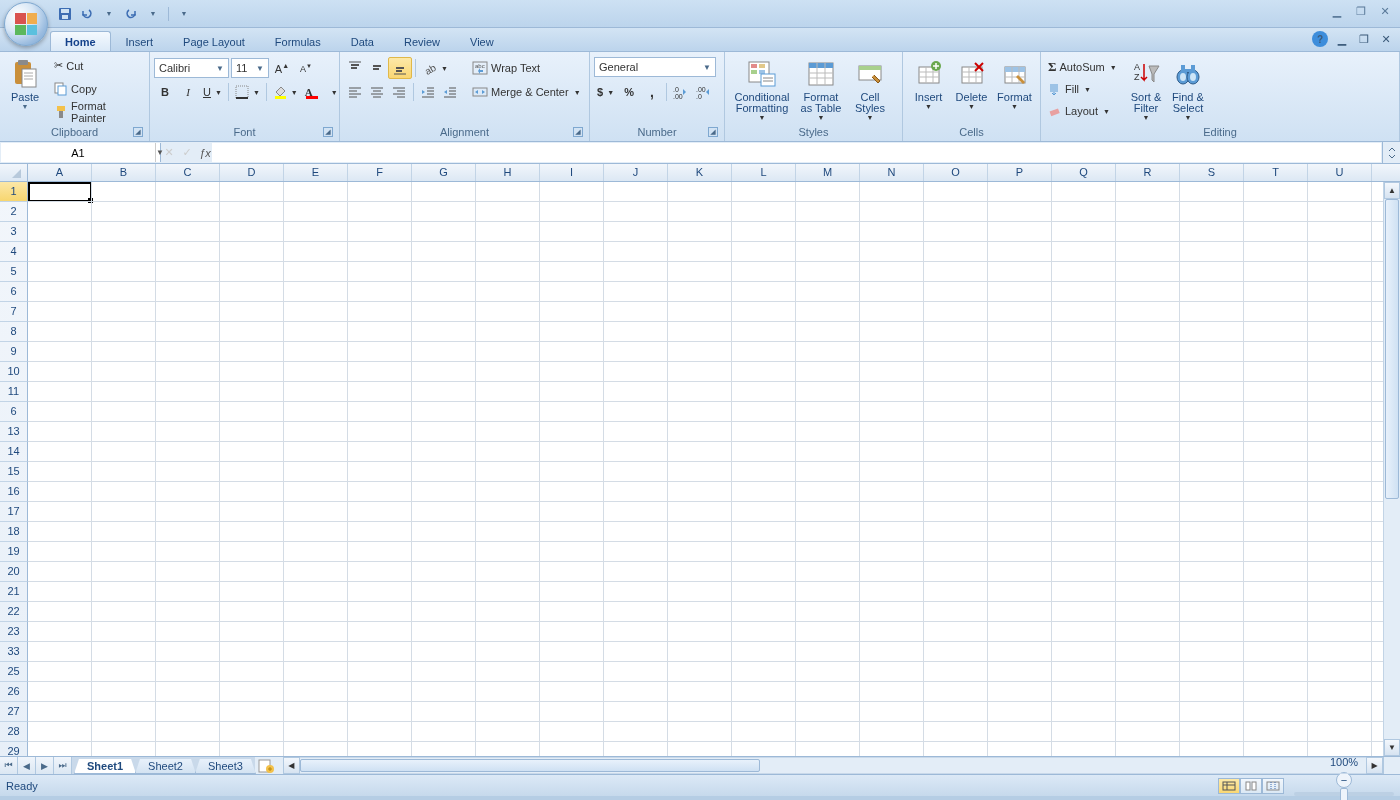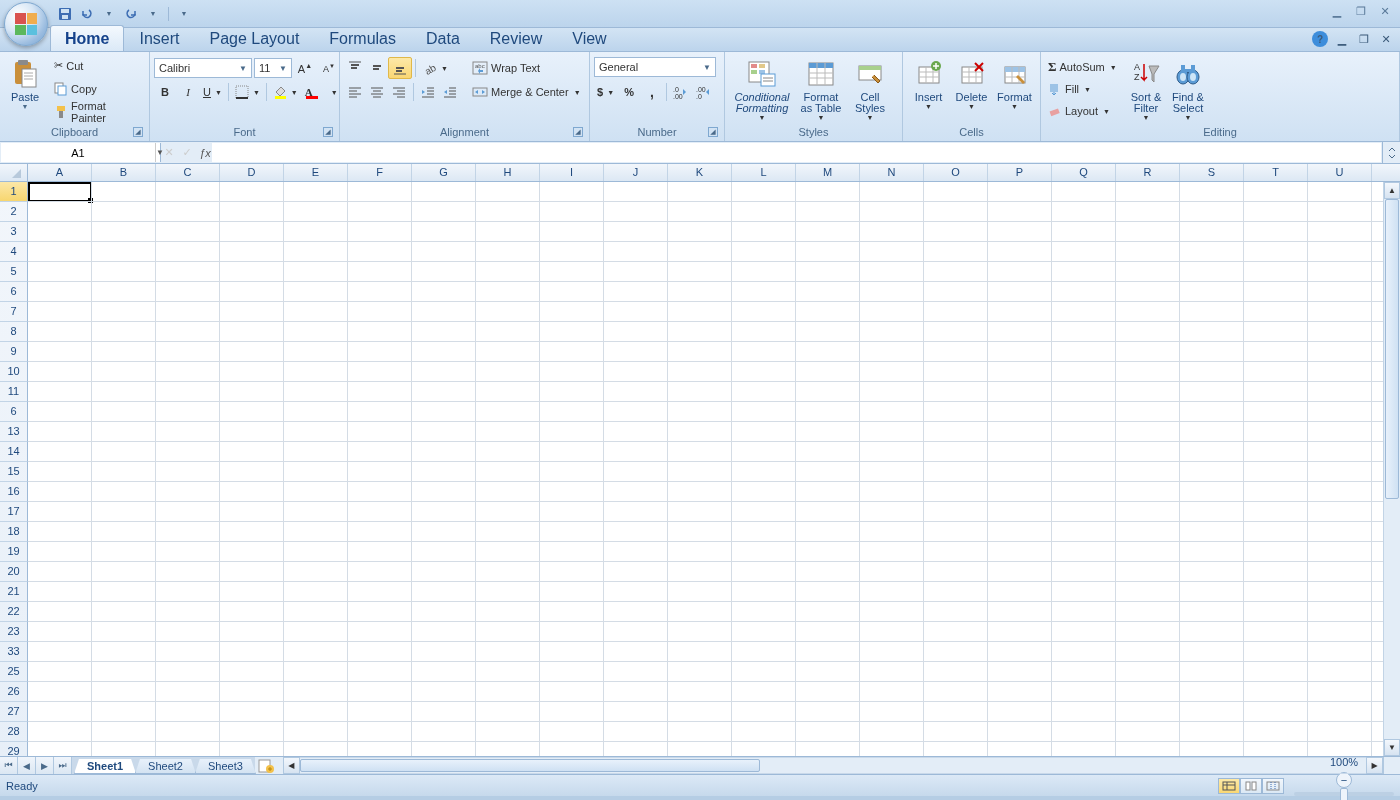--- a/index.html
+++ b/index.html
@@ -12,21 +12,21 @@
 .office-btn .sq div:nth-child(1){background:#d9534f;} .office-btn .sq div:nth-child(2){background:#f0ad4e;} .office-btn .sq div:nth-child(3){background:#5cb85c;} .office-btn .sq div:nth-child(4){background:#5bc0de;}
 .qat { margin-left:56px; display:flex; align-items:center; gap:4px;}
 .qat .ic { width:18px; height:18px; display:flex; align-items:center; justify-content:center; cursor:pointer; border-radius:2px;}
 .qat .sep { width:1px; height:14px; background:#9db9d7; margin:0 2px;}
 .title-text { position:absolute; left:0; right:0; text-align:center; font-size:12px; color:#3b5a7a; pointer-events:none;}
 .winctrl { position:absolute; right:6px; top:4px; display:flex; gap:6px;}
 .winctrl span { width:18px; height:14px; display:flex; align-items:center; justify-content:center; color:#5a7a9a; cursor:pointer; font-size:11px;}
 
 
 .tabs-row { height:24px; background:linear-gradient(#d3e4f4,#bcd4ec); display:flex; align-items:flex-end; padding-left:50px; border-bottom:1px solid #9db9d7; position:relative;}
-.tabs-row .tab { padding:4px 14px 3px; font-size:16px; color:#1f497d; cursor:pointer; border:1px solid transparent; border-bottom:none; border-radius:3px 3px 0 0;margin-top:37px;}
+.tabs-row .tab { padding:4px 14px 3px; font-size:11px; color:#1f497d; cursor:pointer; border:1px solid transparent; border-bottom:none; border-radius:3px 3px 0 0;margin-top:37px;}
 .tabs-row .tab.active { background:linear-gradient(#f4f9fe,#dbe9f7); border-color:#9db9d7; color:#15428b; font-weight:bold;}
 .tabs-right { position:absolute; right:6px; top:3px; display:flex; gap:6px; align-items:center;}
 .tabs-right span { width:16px; height:16px; display:flex; align-items:center; justify-content:center; color:#3b5a7a; cursor:pointer;}
 .help-ic { width:14px; height:14px; border-radius:50%; background:#3d8ddb; color:#fff; font-size:10px; font-weight:bold;}
 
 
 .ribbon { height:90px; background:linear-gradient(#e8f1fb,#cfe1f3); display:flex; border-bottom:1px solid #9db9d7;}
 .group { border-right:1px solid #b0c8e0; display:flex; flex-direction:column; padding:2px 4px 0;}
 .group-body { flex:1; display:flex; align-items:flex-start;}
 .group-label { height:16px; font-size:11px; color:#4a6a8a; text-align:center; position:relative; padding-top:1px;}
@@ -204,21 +204,21 @@
             <span>Format Painter</span>
           </div>
       </div>
     </div>
     <div class="group-label"><span>Clipboard</span><span class="launcher">◢</span></div>
   </div>
 
   <div class="group" style="width:190px;">
     <div class="group-body" style="flex-direction:column; gap:2px; padding-top:3px;">
       <div class="smallrow" style="gap:2px;">
-        <div class="combo" style="width:98px;">
+        <div class="combo" style="width:75px;">
             <span>Calibri</span>
             <span style="flex:1"></span>
             <span class="dd">▼</span>
           </div>
         <div class="combo" style="width:38px;">
             <span>11</span>
             <span style="flex:1"></span>
             <span class="dd">▼</span>
           </div>
         <div class="smallbtn" style="font-family:serif;">
@@ -402,21 +402,21 @@
               <path d="M10 7 L13 4 L13 10 Z" fill="#5b9bd5"></path>
             </svg>
           </div>
       </div>
     </div>
     <div class="group-label"><span>Number</span><span class="launcher">◢</span></div>
   </div>
 
   <div class="group" style="width:178px;">
     <div class="group-body">
-      <div class="bigbtn" style="width:66px;font-style:italic;">
+      <div class="bigbtn" style="width:66px;">
         <div class="bigic">
             <svg width="30" height="28">
               <rect x="2" y="2" width="20" height="20" fill="#fff" stroke="#888"></rect>
               <rect x="4" y="4" width="6" height="4" fill="#e28a8a"></rect>
               <rect x="12" y="4" width="6" height="4" fill="#e2c88a"></rect>
               <rect x="4" y="10" width="6" height="4" fill="#a8d08d"></rect>
               <rect x="12" y="10" width="6" height="4" fill="#9dc3e6"></rect>
               <rect x="14" y="14" width="14" height="12" fill="#fff" stroke="#5b9bd5"></rect>
               <line x1="16" y1="18" x2="26" y2="18" stroke="#888"></line>
               <line x1="16" y1="21" x2="26" y2="21" stroke="#888"></line>

